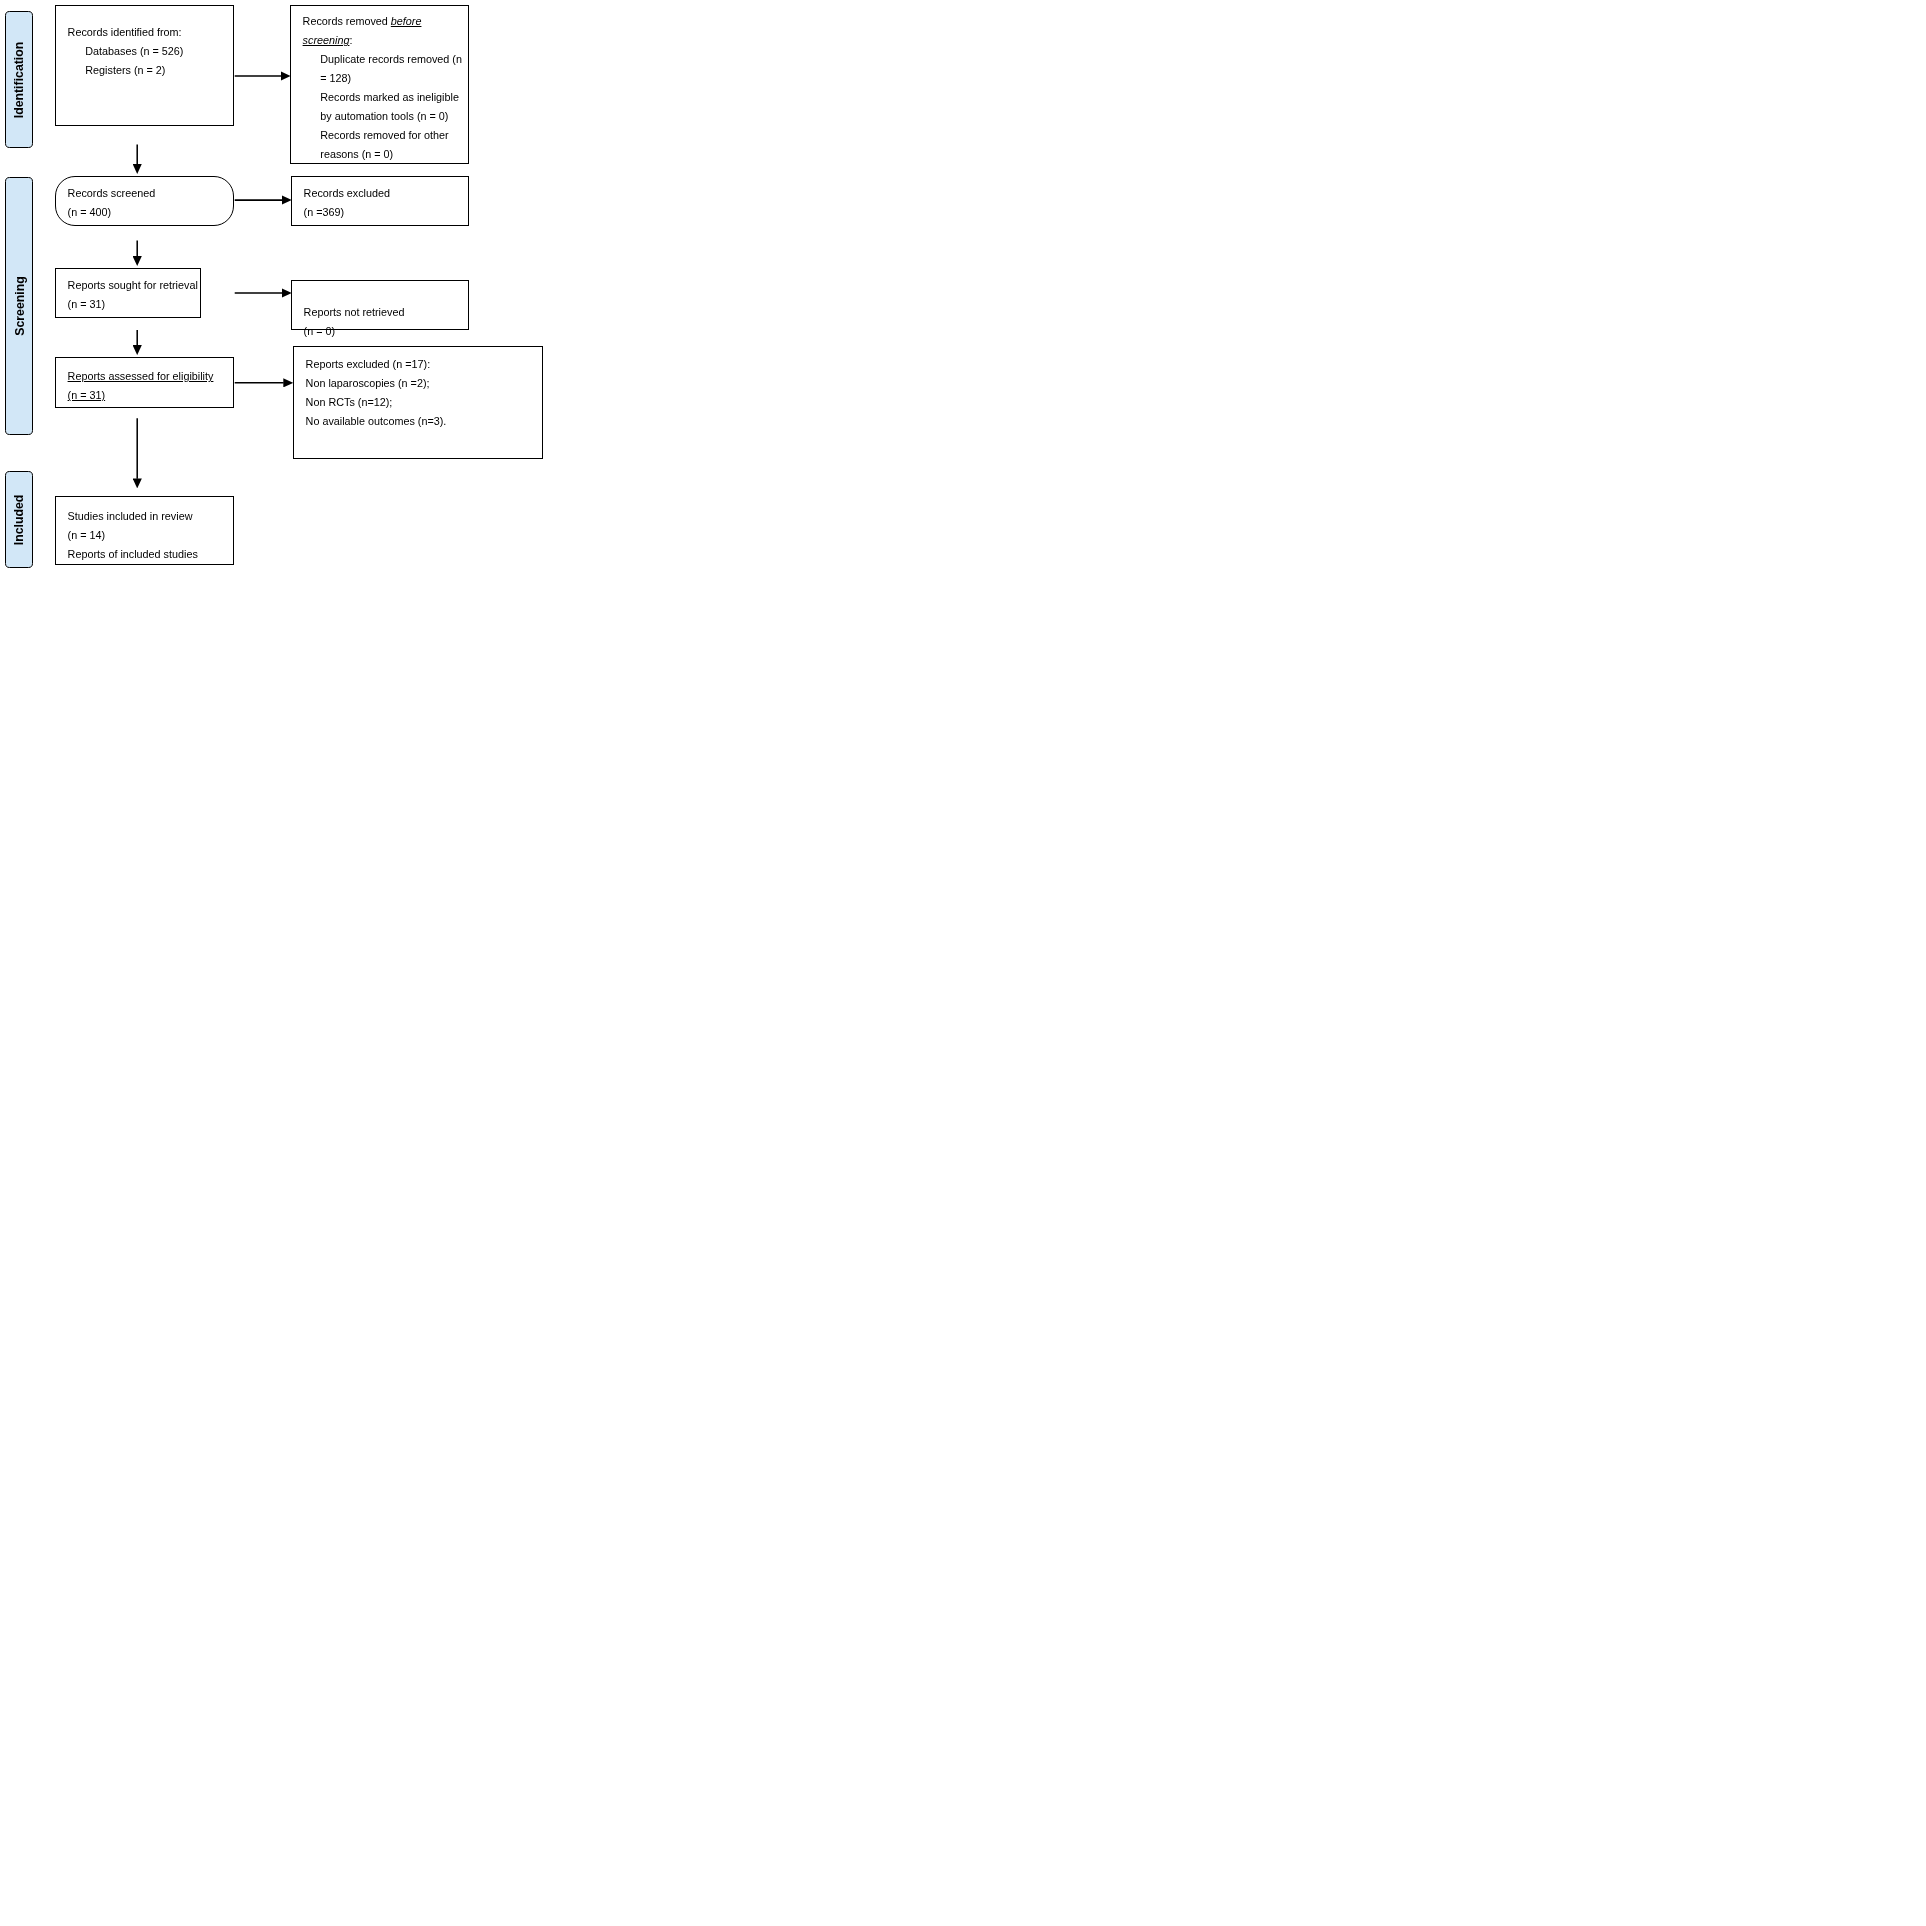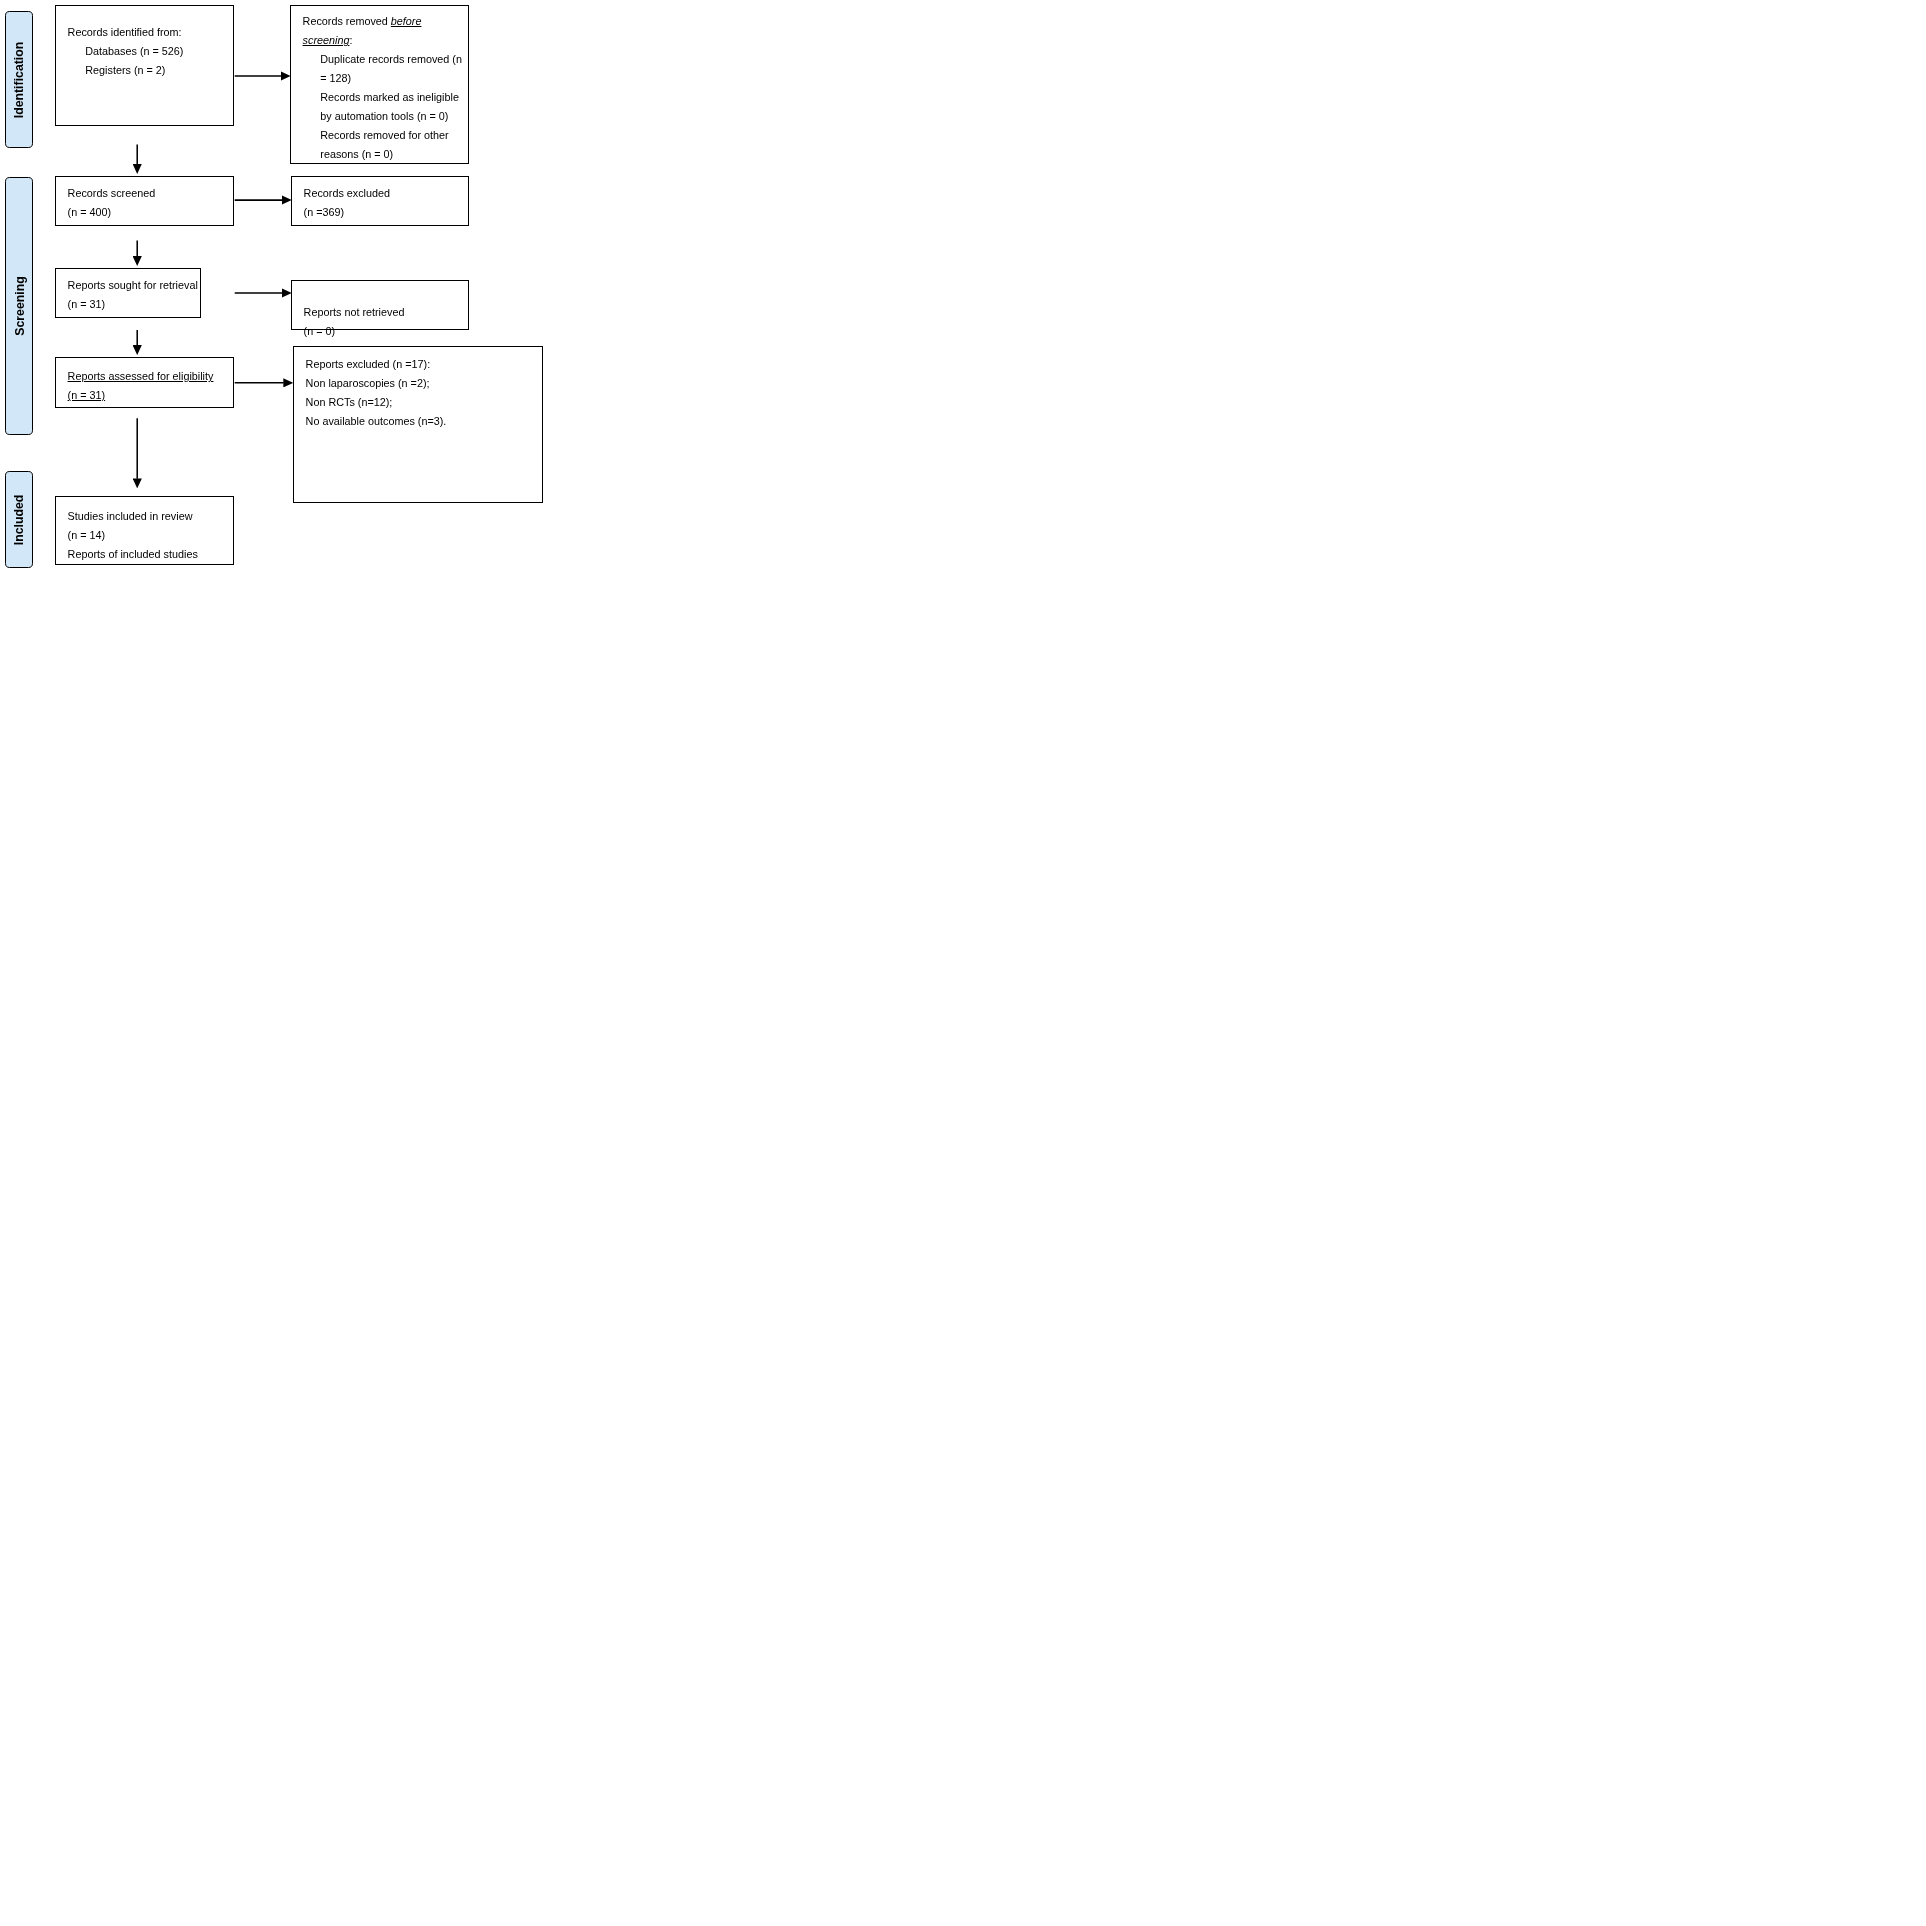--- a/index.html
+++ b/index.html
@@ -86,21 +86,21 @@
     <div class="ln"><span>Records removed </span><span class="it">before</span></div>
     <div class="ln"><span class="it">screening</span><span>:</span></div>
     <div class="ln ind">Duplicate records removed (n</div>
     <div class="ln ind">= 128)</div>
     <div class="ln ind">Records marked as ineligible</div>
     <div class="ln ind">by automation tools (n = 0)</div>
     <div class="ln ind">Records removed for other</div>
     <div class="ln ind">reasons (n = 0)</div>
   </div>
 
-  <div class="box" style="left:55px; top:176px; width:179px; height:50px; padding-top:7.3px;">
+  <div class="box" style="left:55px; top:176px; width:179px; height:50px; padding-top:7.3px;border-radius:20px;">
     <div class="ln">Records screened</div>
     <div class="ln">(n = 400)</div>
   </div>
 
   <div class="box" style="left:291px; top:176px; width:178px; height:50px; padding-top:7px;">
     <div class="ln">Records excluded</div>
     <div class="ln">(n =369)</div>
   </div>
 
   <div class="box" style="left:55px; top:268px; width:146px; height:50px; padding-top:7.3px;">
@@ -111,21 +111,21 @@
   <div class="box" style="left:291px; top:268px; width:178px; height:50px; padding-top:22px;margin-top:12px;">
     <div class="ln">Reports not retrieved</div>
     <div class="ln">(n = 0)</div>
   </div>
 
   <div class="box" style="left:55px; top:357px; width:179px; height:51px; padding-top:9.2px;text-decoration:underline;">
     <div class="ln">Reports assessed for eligibility</div>
     <div class="ln">(n = 31)</div>
   </div>
 
-  <div class="box" style="left:293px; top:346px; width:250px; height:157px; padding-top:7.7px;">
+  <div class="box" style="left:293px; top:346px; width:250px; height:113px; padding-top:7.7px;">
     <div class="ln">Reports excluded (n =17):</div>
     <div class="ln">Non laparoscopies (n =2);</div>
     <div class="ln">Non RCTs (n=12);</div>
     <div class="ln">No available outcomes (n=3).</div>
   </div>
 
   <div class="box" style="left:55px; top:496px; width:179px; height:69px; padding-top:10.4px;">
     <div class="ln">Studies included in review</div>
     <div class="ln">(n = 14)</div>
     <div class="ln">Reports of included studies</div>

